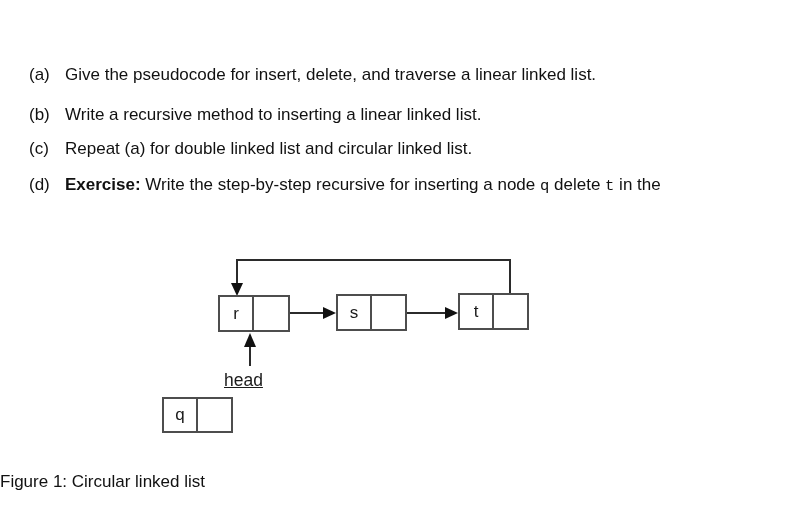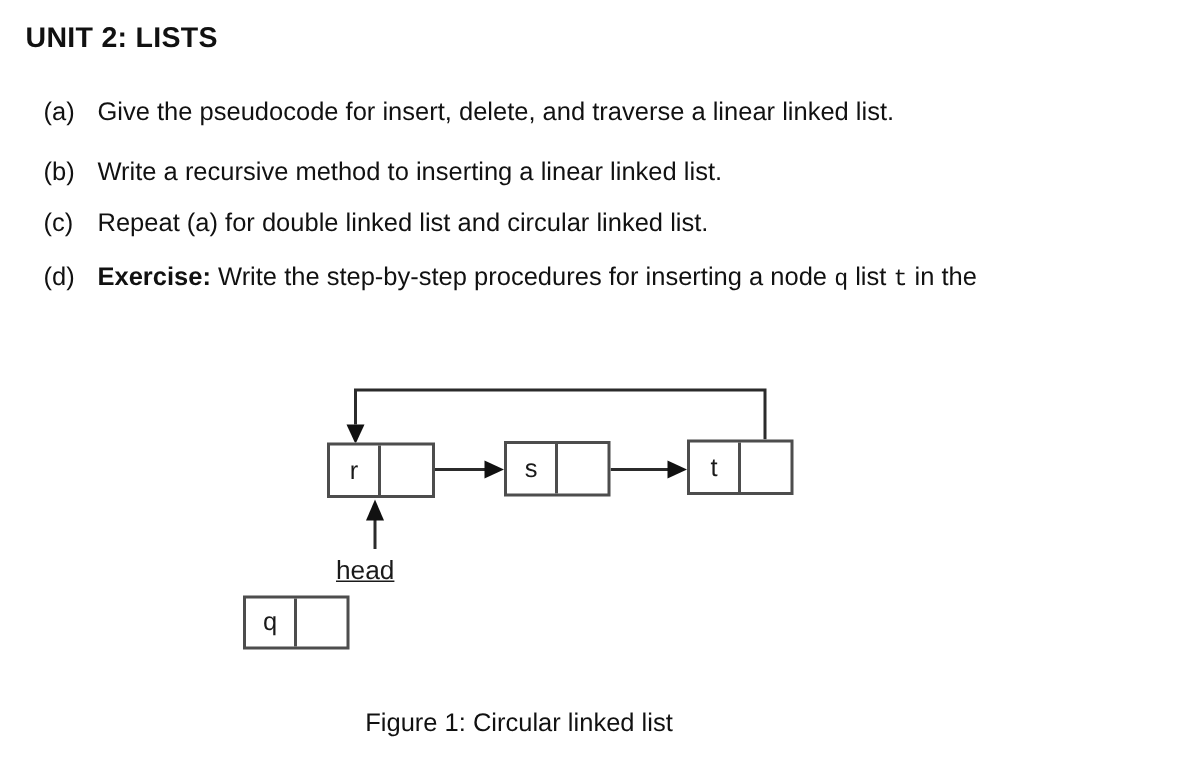--- a/index.html
+++ b/index.html
@@ -64,21 +64,20 @@
     top: 370px;
     font-size: 17.5px;
     color: #1a1a1a;
     text-decoration: underline;
   }
   .caption {
     position: absolute;
     left: 0;
     top: 472px;
     width: 692px;
-    text-align: center;
     font-size: 17px;
     color: #111111;
   }
   svg.arrows {
     position: absolute;
     left: 0; top: 0;
     width: 797px; height: 521px;
     pointer-events: none;
   }
   svg.arrows .ln {
@@ -86,40 +85,39 @@
     stroke-width: 2;
     fill: none;
   }
   svg.arrows .ah { fill: #111111; stroke: none; }
 </style>
 </head>
 <body>
 
 <div class="page">
 
-  <h1 class="title">UNIT 2: LISTS</h1>
 
   <div class="item" style="top:64px">
     <span class="lbl">(a)</span>
     <span class="txt">Give the pseudocode for insert, delete, and traverse a linear linked list.</span>
   </div>
 
   <div class="item" style="top:104px">
     <span class="lbl">(b)</span>
     <span class="txt">Write a recursive method to inserting a linear linked list.</span>
   </div>
 
   <div class="item" style="top:138px">
     <span class="lbl">(c)</span>
     <span class="txt">Repeat (a) for double linked list and circular linked list.</span>
   </div>
 
   <div class="item" style="top:174px">
     <span class="lbl">(d)</span>
-    <span class="txt"><span class="bold">Exercise:</span><span> Write the step-by-step procedures for inserting a node </span><span class="code">q</span><span> list </span><span class="code">t</span><span> in the</span><br>
+    <span class="txt"><span class="bold">Exercise:</span><span> Write the step-by-step recursive for inserting a node </span><span class="code">q</span><span> delete </span><span class="code">t</span><span> in the</span><br>
     </span>
   </div>
 
   <svg class="arrows" viewBox="0 0 797 521">
 
     <line class="ln" x1="290" y1="313" x2="324" y2="313"></line>
     <polygon class="ah" points="336,313 323,307 323,319"></polygon>
 
     <line class="ln" x1="407" y1="313" x2="446" y2="313"></line>
     <polygon class="ah" points="458,313 445,307 445,319"></polygon>

